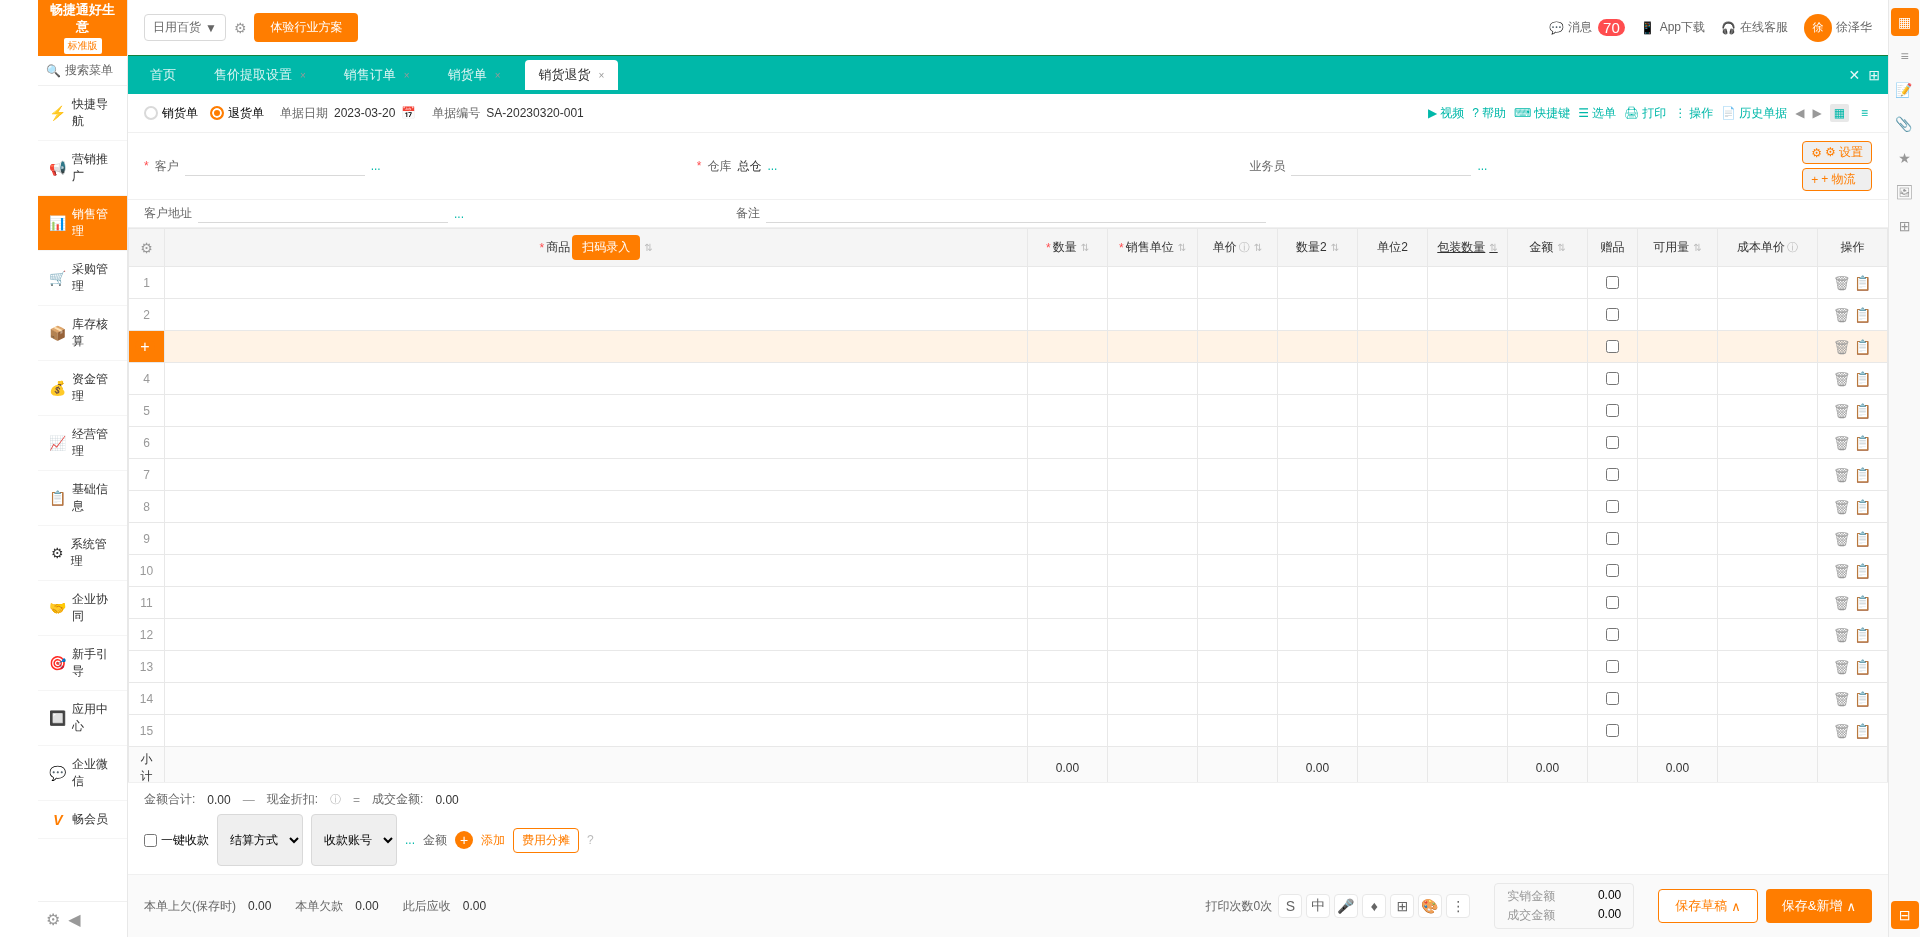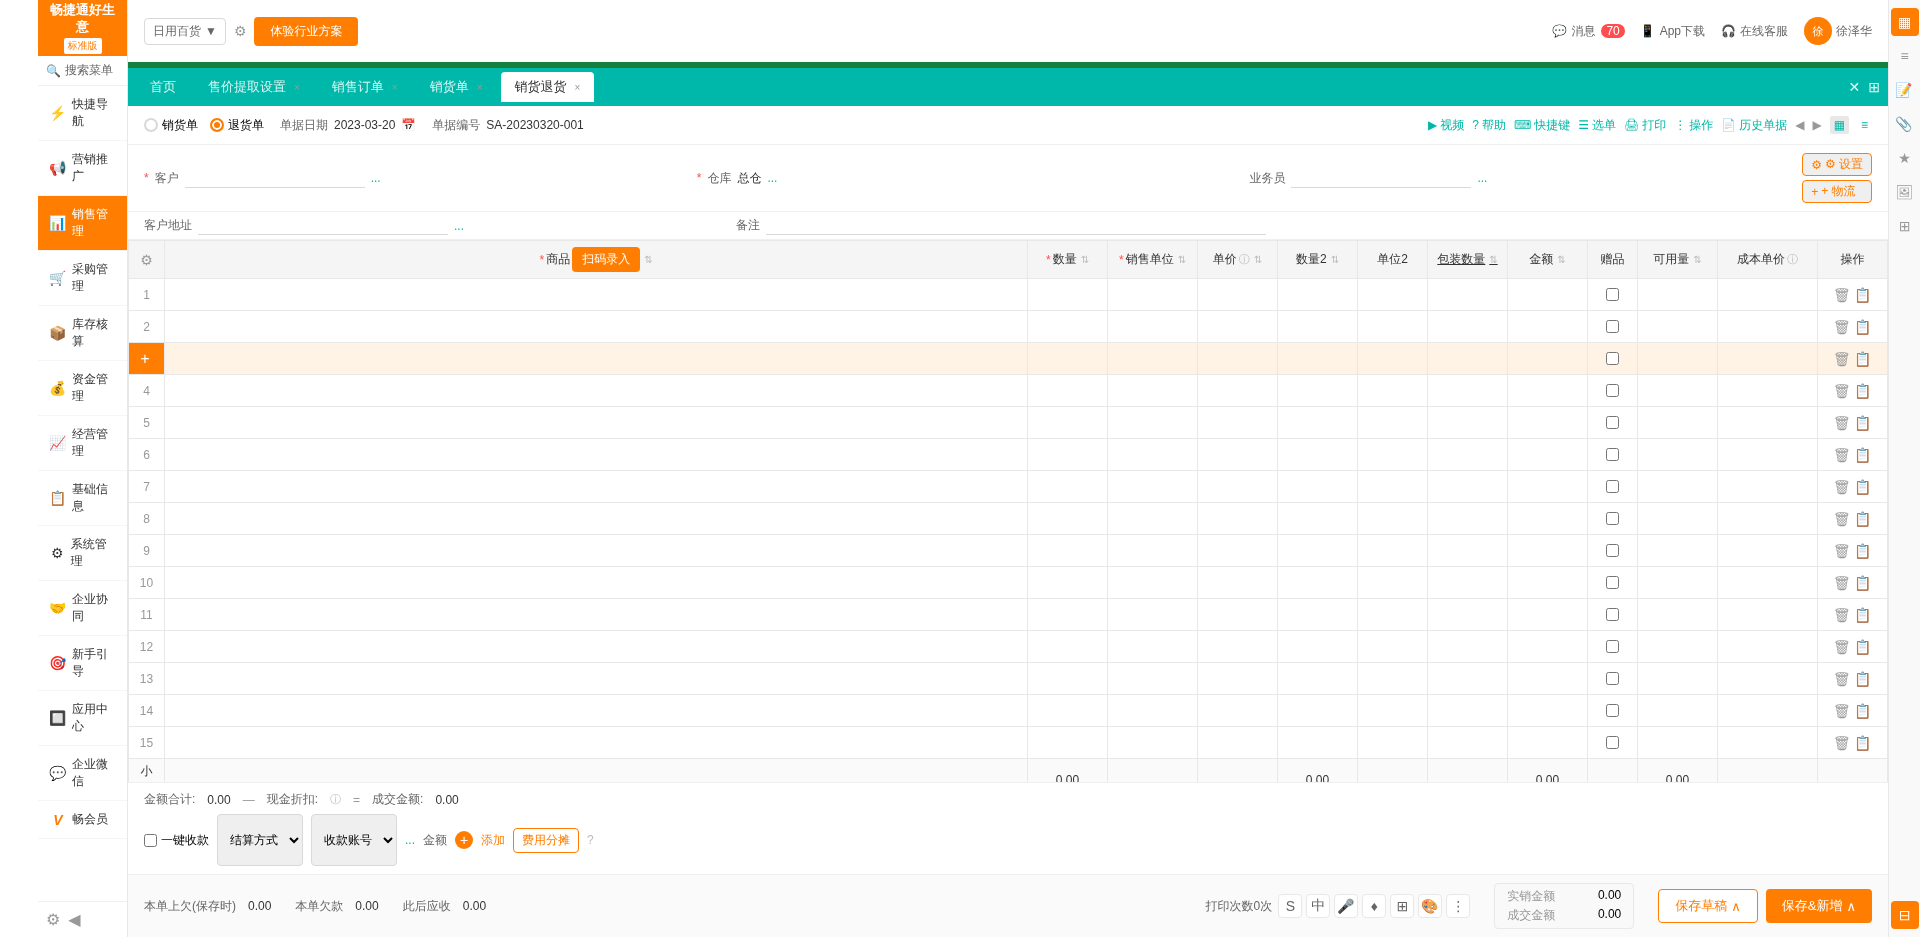--- a/index.html
+++ b/index.html
@@ -14,31 +14,31 @@
     .sidebar-nav-item { display: flex; align-items: center; gap: 6px; padding: 10px 12px; cursor: pointer; color: #333; font-size: 12px; border-bottom: 1px solid #f5f5f5; }
     .sidebar-nav-item.active { background: #ff7d00; color: #fff; }
     .sidebar-nav-item .nav-icon { width: 16px; height: 16px; display: inline-flex; align-items: center; justify-content: center; font-size: 14px; }
     .sidebar-bottom { margin-top: auto; padding: 8px; display: flex; align-items: center; gap: 8px; border-top: 1px solid #f0f0f0; }
     .sidebar-bottom-icon { cursor: pointer; color: #999; font-size: 16px; }
 
     
     .main { flex: 1; display: flex; flex-direction: column; overflow: hidden; }
 
     
-    .topbar { height: 68px; background: #fff; display: flex; align-items: center; padding: 0 16px; border-bottom: 6px solid #15803d; justify-content: space-between; }
+    .topbar { height: 56px; background: #fff; display: flex; align-items: center; padding: 0 16px; border-bottom: 1px solid #15803d; justify-content: space-between; }
     .topbar-left { display: flex; align-items: center; gap: 8px; color: #666; font-size: 12px; }
     .topbar-select { border: 1px solid #d9d9d9; border-radius: 4px; padding: 4px 8px; font-size: 12px; display: flex; align-items: center; gap: 4px; cursor: pointer; }
     .topbar-btn { background: #ff7d00; color: #fff; border: none; border-radius: 4px; padding: 6px 16px; font-size: 12px; cursor: pointer; }
     .topbar-right { display: flex; align-items: center; gap: 16px; color: #666; font-size: 12px; }
     .topbar-icon-btn { display: flex; align-items: center; gap: 4px; cursor: pointer; color: #666; }
-    .badge { background: #ff4d4f; color: #fff; border-radius: 10px; padding: 0 5px; font-size: 12px; margin-left: 2px; }
+    .badge { background: #ff4d4f; color: #fff; border-radius: 10px; padding: 0 5px; font-size: 15px; margin-left: 2px; }
     .user-avatar { width: 28px; height: 28px; border-radius: 50%; background: #ff7d00; display: flex; align-items: center; justify-content: center; color: #fff; font-size: 11px; }
 
     
-    .tabbar { background: #00b8a9; display: flex; align-items: center; padding: 12px 8px; height: 38px; gap: 4px; }
+    .tabbar { background: #00b8a9; display: flex; align-items: center; padding: 12px 8px; height: 38px; gap: 10px; }
     .tab { padding: 6px 14px; color: rgba(255,255,255,0.85); cursor: pointer; border-radius: 4px 4px 0 0; font-size: 13px; display: flex; align-items: center; gap: 4px; }
     .tab.active { background: #fff; color: #333; }
     .tab-close { font-size: 10px; color: #999; cursor: pointer; margin-left: 4px; }
     .tabbar-actions { margin-left: auto; display: flex; align-items: center; gap: 8px; }
     .tabbar-icon { color: rgba(255,255,255,0.9); cursor: pointer; font-size: 14px; }
 
     
     .content { flex: 1; background: #fff; overflow: hidden; display: flex; flex-direction: column; }
 
     

